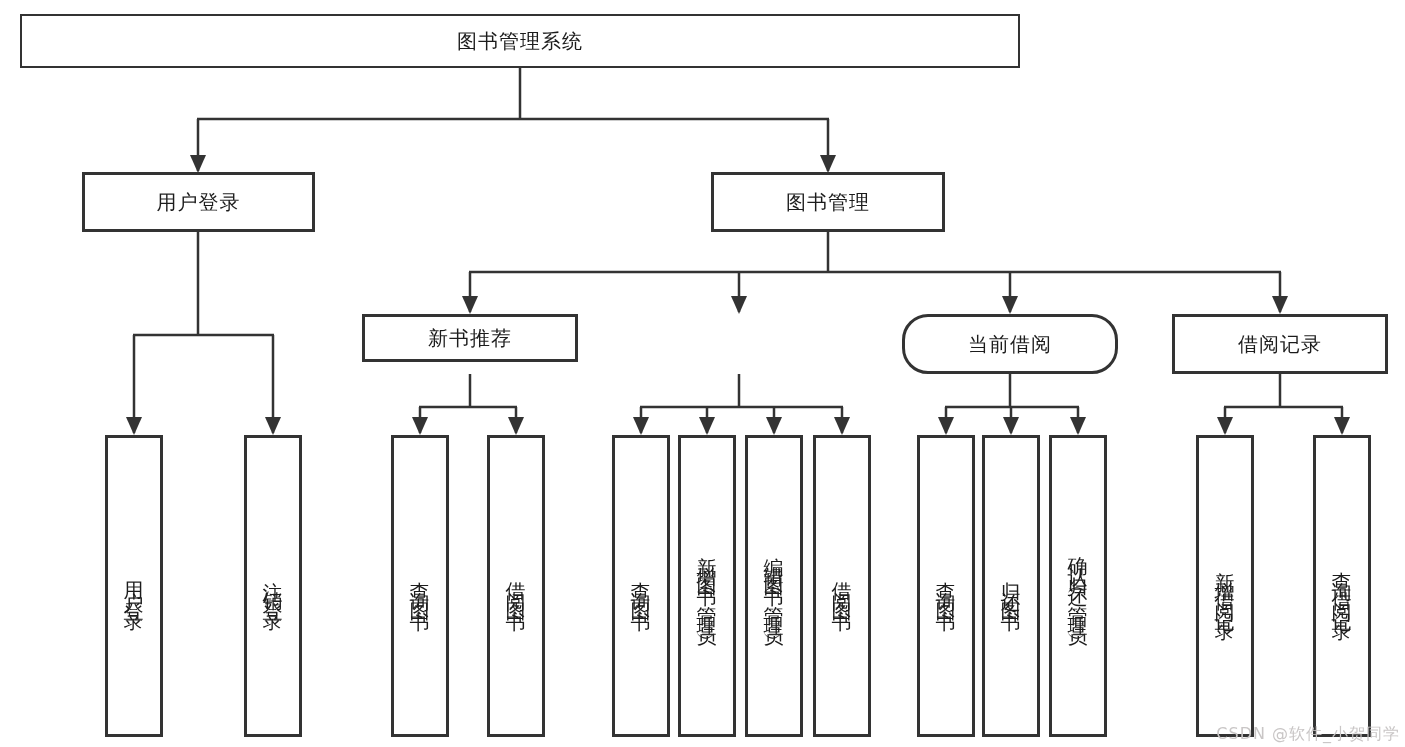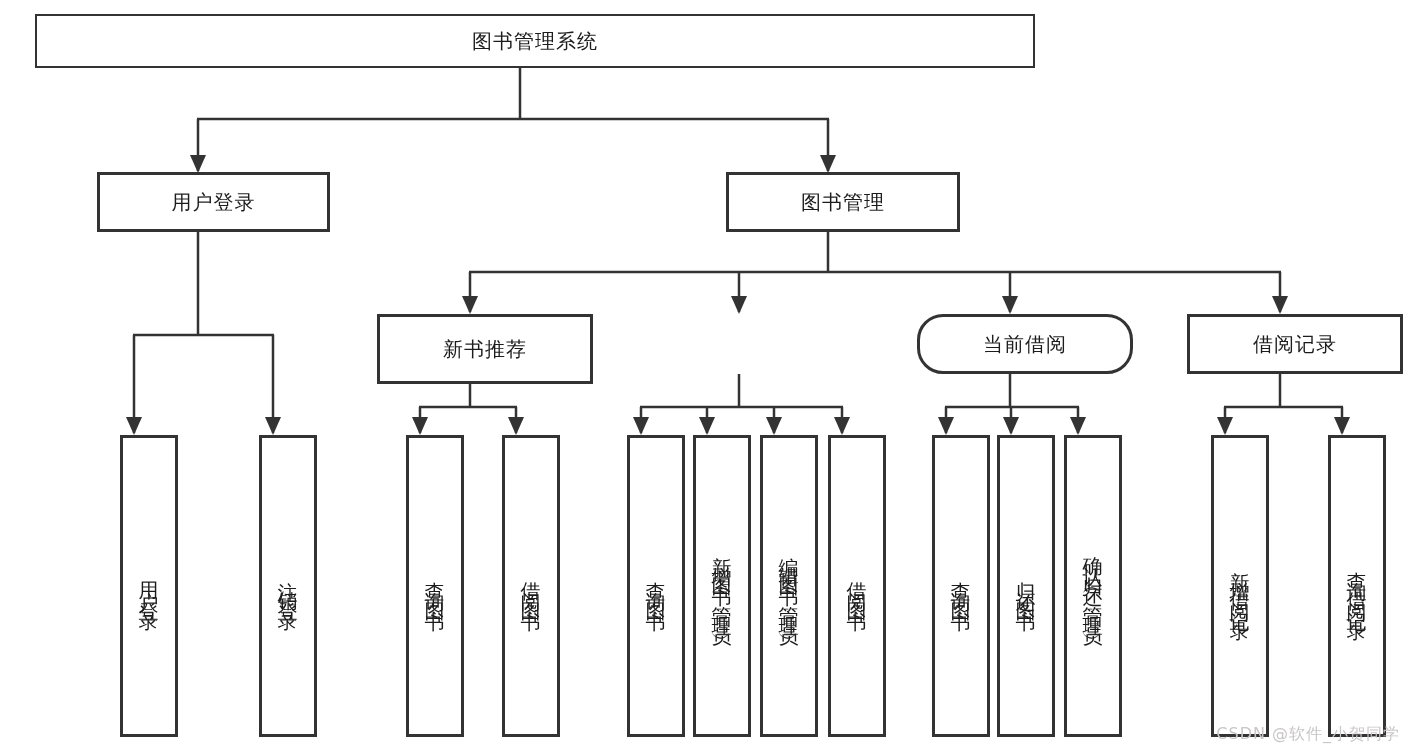--- a/index.html
+++ b/index.html
@@ -21,21 +21,20 @@
     position:absolute;
     box-sizing:border-box;
     background:var(--background);
     border:3px solid var(--line);
     display:flex;align-items:center;justify-content:center;
     font-size:20px;color:var(--text);
     letter-spacing:1px;
     z-index:2;
     text-align:center;
     line-height:1;
-    margin-left:15px;
   }
   .root{border-width:2px;}
   .leaf{
     writing-mode:vertical-rl;
     text-orientation:mixed;
     letter-spacing:10px;
     font-size:20px;
     padding:6px 0;
   }
   .watermark{
@@ -101,21 +100,21 @@
       <path d="M1225,407 V433" marker-end="url(#ah)"></path>
       <path d="M1342,407 V433" marker-end="url(#ah)"></path>
     </g>
   </svg>
 
   <div class="node root" style="left:20px;top:14px;width:1000px;height:54px;">图书管理系统</div>
 
   <div class="node" style="left:82px;top:172px;width:233px;height:60px;">用户登录</div>
   <div class="node" style="left:711px;top:172px;width:234px;height:60px;">图书管理</div>
 
-  <div class="node" style="left:362px;top:314px;width:216px;height:70px;">新书推荐</div>
+  <div class="node" style="left:362px;top:314px;width:216px;height:48px;">新书推荐</div>
   <div class="node" style="left:902px;top:314px;width:216px;height:60px;border-radius:26px;">当前借阅</div>
   <div class="node" style="left:1172px;top:314px;width:216px;height:60px;">借阅记录</div>
 
   <div class="node leaf" style="left:105px;top:435px;width:58px;height:302px;">用户登录</div>
   <div class="node leaf" style="left:244px;top:435px;width:58px;height:302px;">注销登录</div>
 
   <div class="node leaf" style="left:391px;top:435px;width:58px;height:302px;">查询图书</div>
   <div class="node leaf" style="left:487px;top:435px;width:58px;height:302px;">借阅图书</div>
 
   <div class="node leaf" style="left:612px;top:435px;width:58px;height:302px;">查询图书</div>

